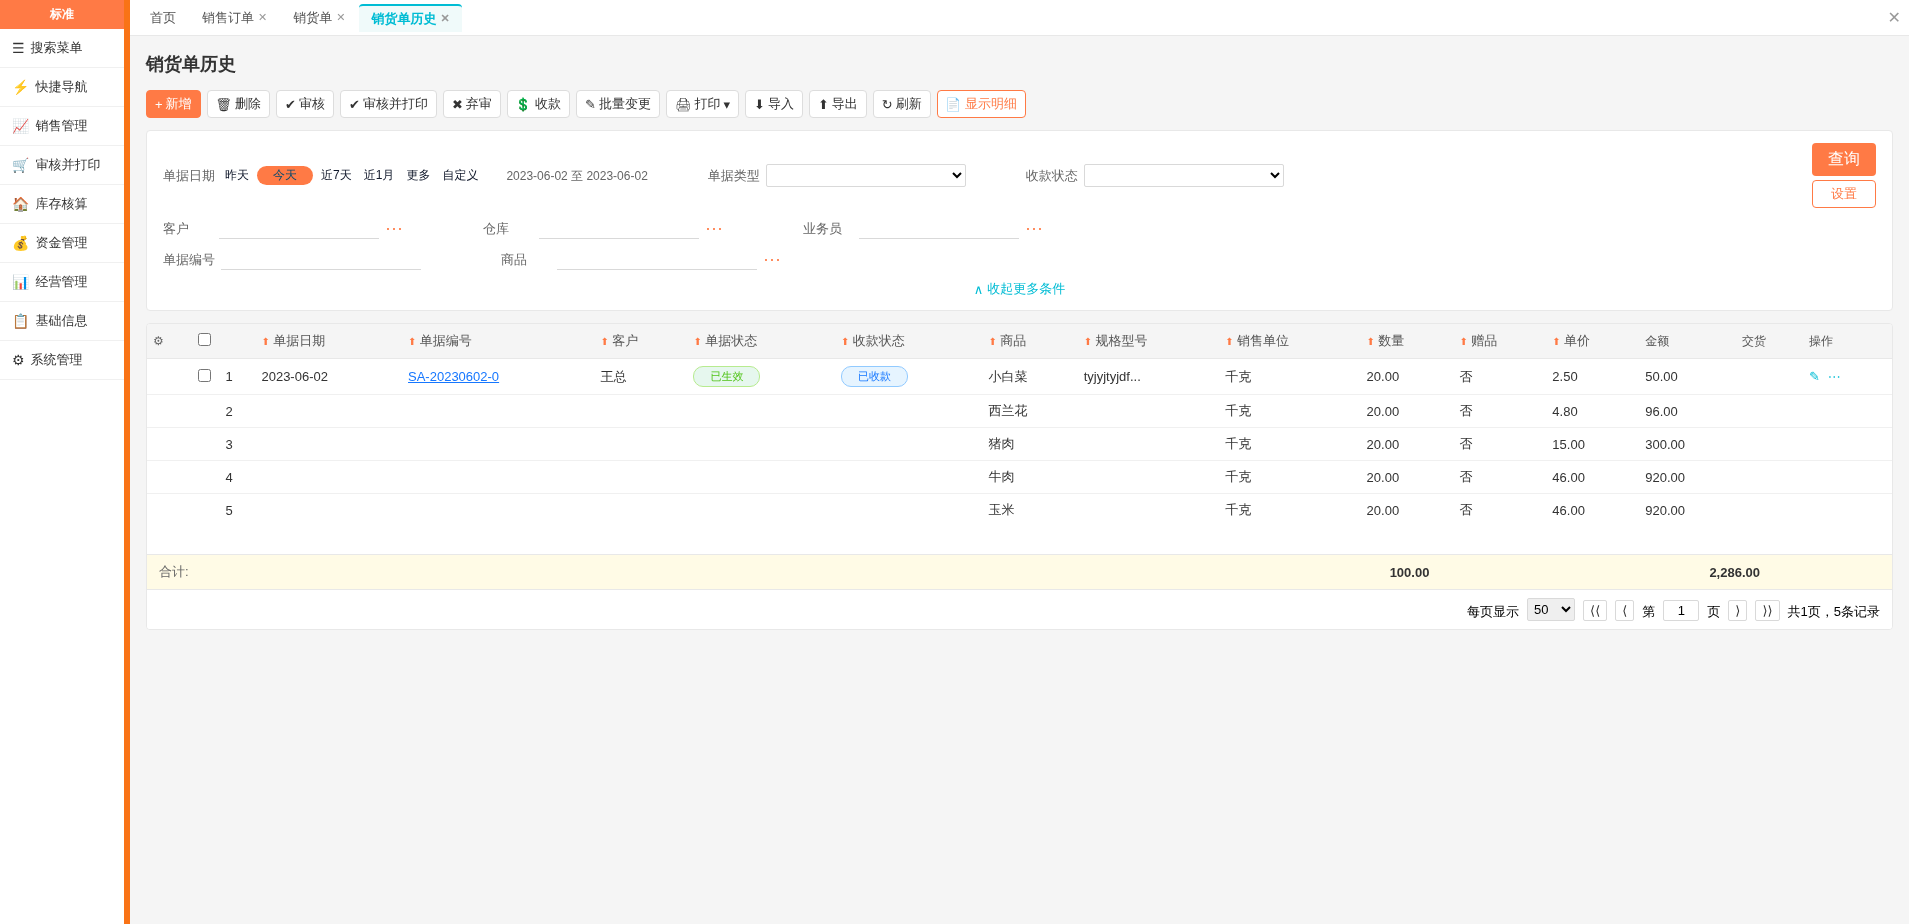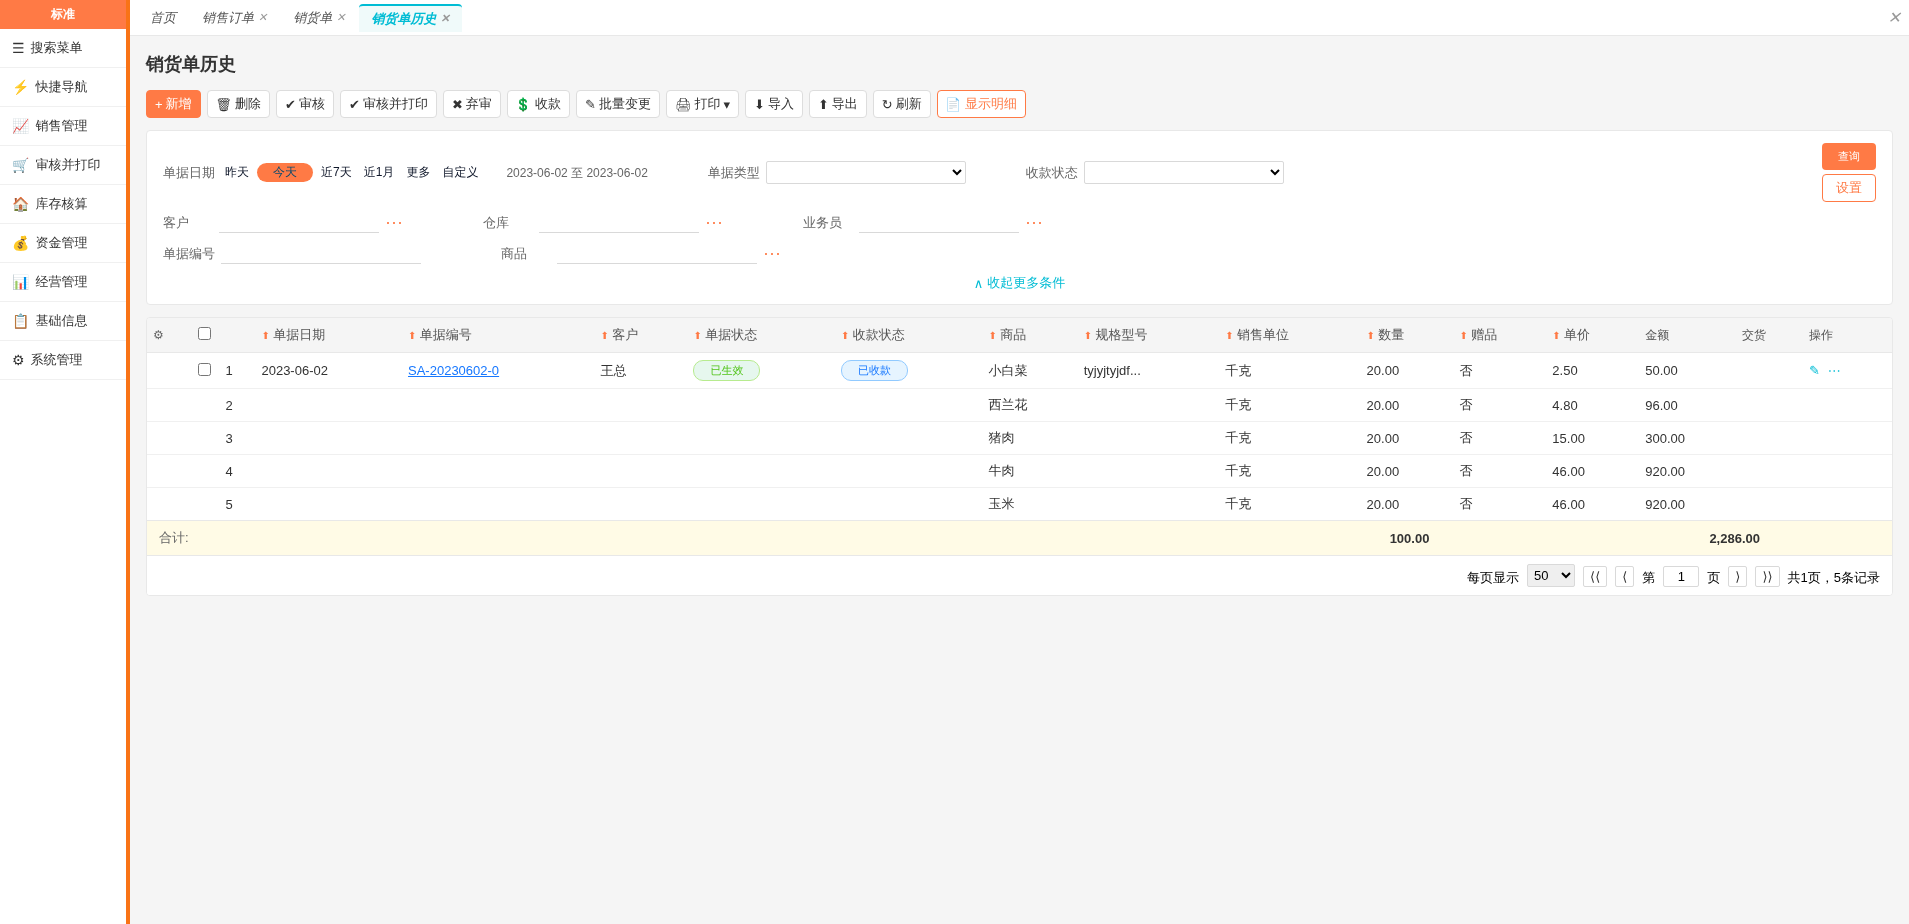--- a/index.html
+++ b/index.html
@@ -2,21 +2,21 @@
 <html><head>
   <meta charset="utf-8">
   <style>
     * { box-sizing: border-box; margin: 0; padding: 0; font-family: 'Microsoft YaHei', Arial, sans-serif; font-size: 13px; }
     body { display: flex; height: 924px; overflow: hidden; background: #f5f5f5; }
 
     
     .sidebar {
       width: 130px;
       background: #fff;
-      border-right: 4px solid #f97316;
+      border-right: 6px solid #f97316;
       display: flex;
       flex-direction: column;
       height: 100%;
       flex-shrink: 0;
     }
     .sidebar-logo {
       background: #ff7a45;
       color: #fff;
       text-align: center;
       padding: 6px 4px;
@@ -39,21 +39,20 @@
 
     
     .tab-bar {
       background: #fff;
       border-bottom: 1px solid #e8e8e8;
       display: flex;
       align-items: center;
       height: 36px;
       padding: 0 8px;
       gap: 2px;
-      font-style: italic;
     }
     .tab {
       padding: 4px 12px;
       cursor: pointer;
       border-radius: 4px 4px 0 0;
       color: #555;
       font-size: 13px;
       white-space: nowrap;
       display: flex;
       align-items: center;
@@ -194,20 +193,21 @@
     .op-btn { color: #00bcd4; cursor: pointer; font-size: 13px; margin-right: 4px; }
 
     
     .table-footer {
       background: #fffbe6;
       padding: 8px 12px;
       display: flex;
       align-items: center;
       border-top: 1px solid #e8e8e8;
       font-size: 13px;
+      margin-top: 28px;
     }
     .footer-label { color: #666; min-width: 80px; }
     .footer-total { font-weight: bold; color: #333; text-align: center; }
 
     
     .pagination {
       display: flex;
       justify-content: flex-end;
       align-items: flex-end;
       gap: 8px;
@@ -234,21 +234,21 @@
     }
 
     
     .query-btn {
       background: #ff7a45;
       color: #fff;
       border: none;
       border-radius: 4px;
       padding: 6px 16px;
       cursor: pointer;
-      font-size: 11px;
+      font-size: 16px;
     }
     .setting-btn {
       background: #fff;
       color: #ff7a45;
       border: 1px solid #ff7a45;
       border-radius: 4px;
       padding: 4px 12px;
       cursor: pointer;
       font-size: 13px;
     }

